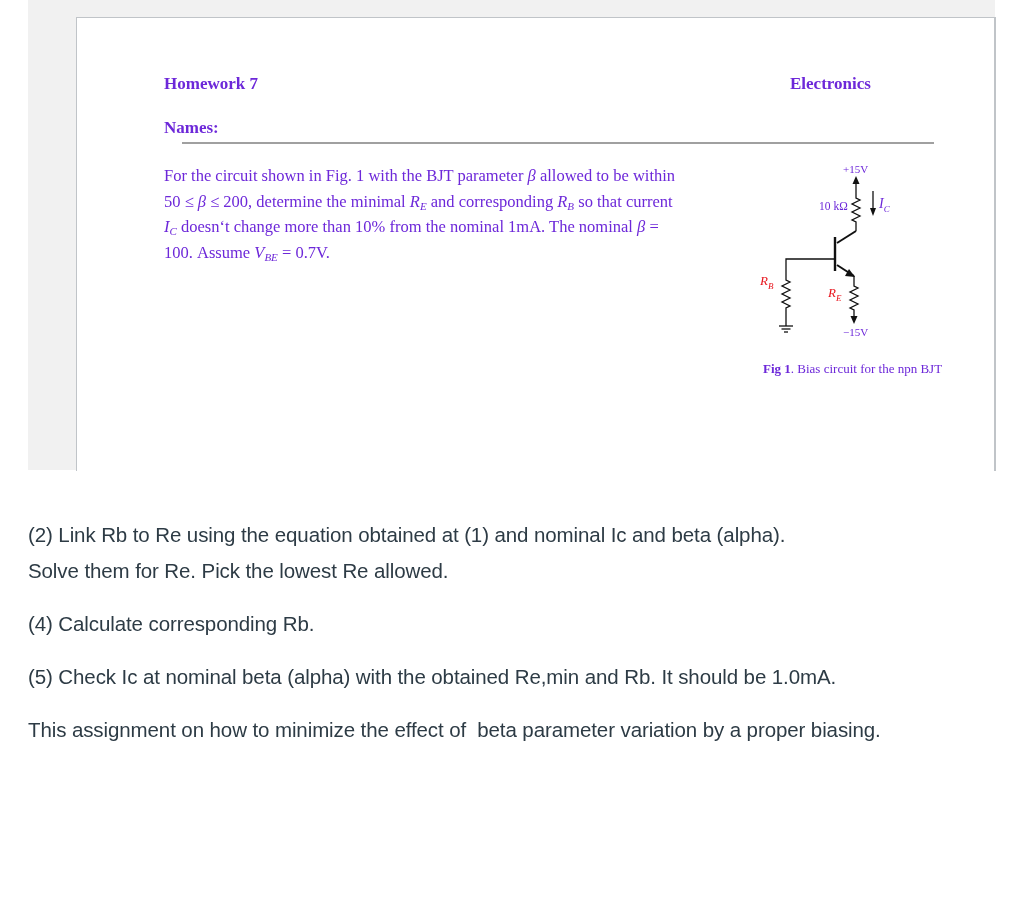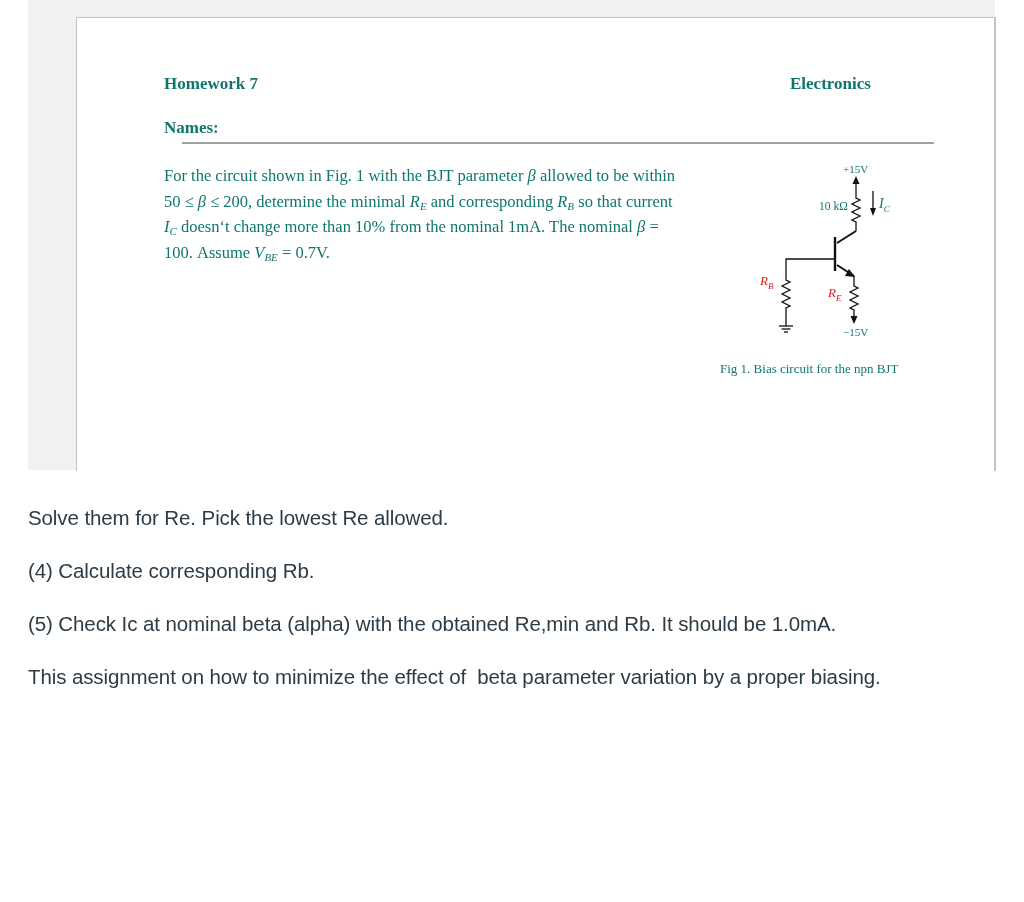--- a/index.html
+++ b/index.html
@@ -27,21 +27,21 @@
       top: 17px;
       width: 917px;
       height: 453px;
       background: #ffffff;
       border-top: 1px solid #c0c4c8;
       border-left: 1px solid #c0c4c8;
       border-right: 2px solid #c0c4c8;
     }
     .serif {
       font-family: "Liberation Serif", "DejaVu Serif", serif;
-      color: #0f766e;
+      color: #6d28d9;
     }
     .hdr-left {
       position: absolute;
       left: 87px;
       top: 56px;
       font-size: 17px;
       font-weight: bold;
     }
     .hdr-right {
       position: absolute;
@@ -82,21 +82,21 @@
       width: 917px;
       height: 453px;
       pointer-events: none;
     }
     .fig-caption {
       position: absolute;
       left: 643px;
       top: 343px;
       font-size: 13px;
     }
-    .fig-caption b { font-weight: normal; }
+    .fig-caption b { font-weight: bold; margin-left: 43px; }
     .hints {
       position: absolute;
       left: 28px;
       top: 500px;
       width: 990px;
       font-family: "Liberation Sans", "DejaVu Sans", sans-serif;
       color: #2d3b45;
       font-size: 20.5px;
       letter-spacing: -0.1px;
     }
@@ -164,17 +164,18 @@
     <div class="serif" style="position:absolute;left:802px;top:178px;font-size:14px;font-style:italic;"><span>I</span><sub style="font-size:9px;">C</sub></div>
     <div class="serif" style="position:absolute;left:683px;top:255px;font-size:13px;font-style:italic;color:#e8141c;"><span>R</span><sub style="font-size:9px;">B</sub></div>
     <div class="serif" style="position:absolute;left:751px;top:267px;font-size:13px;font-style:italic;color:#e8141c;"><span>R</span><sub style="font-size:9px;">E</sub></div>
     <div class="serif" style="position:absolute;left:766px;top:308px;font-size:11px;">−15V</div>
 
     <div class="fig-caption serif"><b>Fig 1</b><span>. Bias circuit for the npn BJT</span></div>
   </div>
 </div>
 
 <div class="hints">
+  <p class="gap">(2) Link Rb to Re using the equation obtained at (1) and nominal Ic and beta (alpha).</p>
   <p>Solve them for Re. Pick the lowest Re allowed.</p>
   <p class="gap">(4) Calculate corresponding Rb.</p>
   <p class="gap">(5) Check Ic at nominal beta (alpha) with the obtained Re,min and Rb. It should be 1.0mA.</p>
   <p class="gap" style="white-space:pre;">This assignment on how to minimize the effect of  beta parameter variation by a proper biasing.</p>
 </div>
 
 </body></html>

